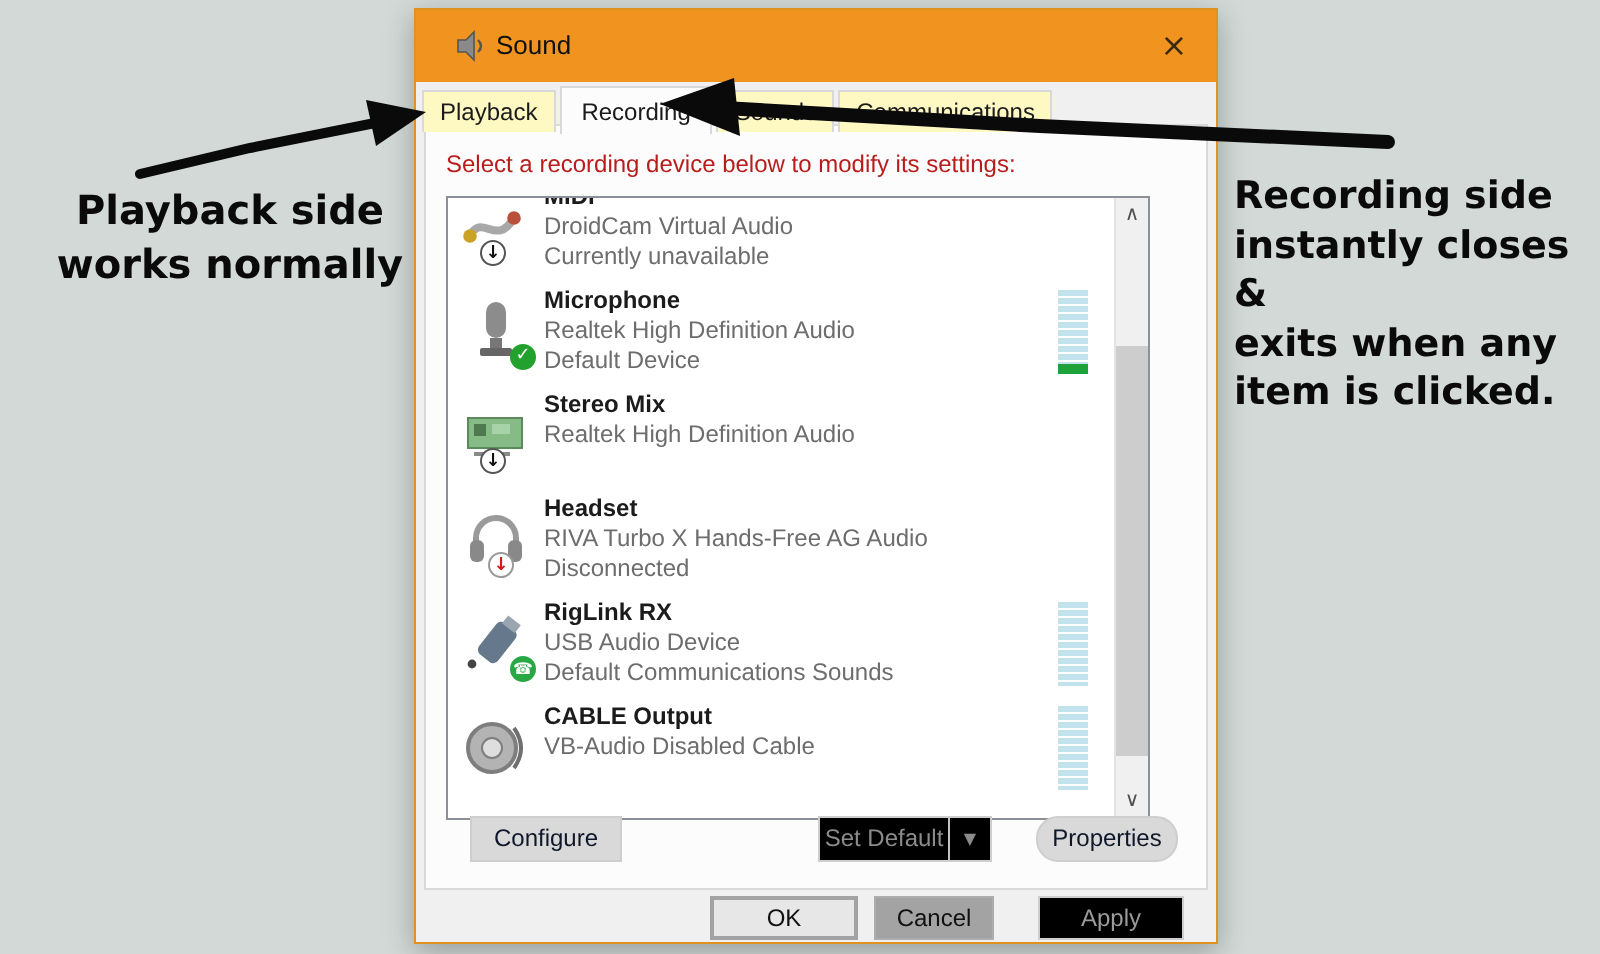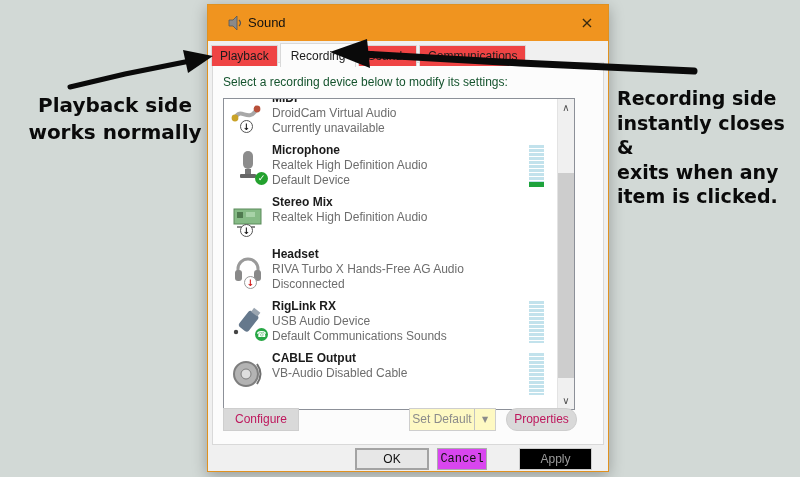--- a/index.html
+++ b/index.html
@@ -10,28 +10,28 @@
   .dialog{position:absolute;left:207px;top:4px;width:402px;height:468px;
           background:#f0f0f0;border:1px solid #e0911f;box-shadow:0 4px 14px rgba(0,0,0,.28);box-sizing:border-box;}
   .titlebar{position:absolute;left:0;top:0;width:100%;height:36px;background:#f0941f;}
   .title-text{position:absolute;left:40px;top:10px;font-size:13px;color:#111;}
   .speaker-icon{position:absolute;left:20px;top:10px;width:16px;height:16px;}
   .close-btn{position:absolute;right:10px;top:8px;width:22px;height:20px;text-align:center;
              font:16px/20px "DejaVu Sans",sans-serif;color:#3a2a10;cursor:pointer;}
 
   
   .tabs{position:absolute;left:3px;top:37px;display:flex;align-items:flex-end;z-index:3;}
-  .tab{font-size:12px;color:#1b1b1b;background:#ef4444;border:1px solid #d9d9d9;border-bottom:none;
+  .tab{font-size:12px;color:#1b1b1b;background:#fef9c3;border:1px solid #d9d9d9;border-bottom:none;
        padding:3px 8px 3px;margin-right:2px;white-space:nowrap;}
   .tab.active{background:#fcfcfc;padding:5px 10px 4px;position:relative;top:1px;z-index:4;}
 
   
   .panel{position:absolute;left:4px;top:57px;width:392px;height:383px;background:#fcfcfc;
          border:1px solid #d9d9d9;box-sizing:border-box;z-index:2;}
-  .instruction{position:absolute;left:10px;top:12px;font-size:12px;color:#14532d;}
+  .instruction{position:absolute;left:10px;top:12px;font-size:12px;color:#b91c1c;}
 
   
   .listbox{position:absolute;left:10px;top:35px;width:352px;height:312px;background:#fff;
            border:1px solid #8c9098;box-sizing:border-box;overflow:hidden;}
   .rows{position:absolute;left:0;top:-11px;right:16px;}
   .row{position:relative;height:52px;}
   .dev-icon{position:absolute;left:7px;top:9px;width:34px;height:34px;}
   .dev-text{position:absolute;left:48px;top:2px;}
   .dev-name{font-size:12px;font-weight:bold;color:#1b1b1b;line-height:16px;white-space:nowrap;}
   .dev-desc,.dev-status{font-size:12px;color:#6d6d6d;line-height:15px;white-space:nowrap;}
@@ -47,30 +47,30 @@
 
   
   .scrollbar{position:absolute;top:0;right:0;bottom:0;width:16px;background:#f0f0f0;border-left:1px solid #e3e3e3;}
   .sb-btn{position:absolute;left:0;width:16px;height:17px;text-align:center;color:#505050;
           font:10px/17px "DejaVu Sans",sans-serif;cursor:pointer;}
   .sb-up{top:0;} .sb-down{bottom:0;}
   .sb-thumb{position:absolute;left:0;top:74px;width:16px;height:205px;background:#cdcdcd;cursor:pointer;}
 
   
   .btn{position:absolute;height:23px;box-sizing:border-box;text-align:center;font-size:12px;line-height:21px;}
-  .btn-disabled{background:#d9d9d9;border:1px solid #cecece;color:#be185d;}
+  .btn-disabled{background:#d9d9d9;border:1px solid #cecece;color:#0f172a;margin-left:12px;}
   .btn-configure{left:10px;top:345px;width:76px;}
   .split{position:absolute;left:196px;top:345px;width:87px;height:23px;display:flex;
-         background:#fef9c3;border:1px solid #cecece;box-sizing:border-box;color:#8b8b8b;}
+         background:#000000;border:1px solid #cecece;box-sizing:border-box;color:#8b8b8b;}
   .split-main{flex:1;font-size:12px;line-height:21px;text-align:center;}
   .split-arrow{width:20px;border-left:1px solid #c2c2c2;font:8px/21px "DejaVu Sans",sans-serif;text-align:center;}
   .btn-properties{left:293px;top:345px;width:71px;border-radius:11px;}
 
   .btn-ok{left:147px;top:443px;width:74px;height:22px;background:#e7e7e7;border:2px solid #a3a3a3;line-height:18px;color:#111;}
-  .btn-cancel{left:229px;top:443px;width:50px;height:22px;background:#d946ef;border:1px solid #adadad;color:#111;font-family:Liberation Mono, monospace;}
+  .btn-cancel{left:229px;top:443px;width:60px;height:22px;background:#a3a3a3;border:1px solid #adadad;color:#111;}
   .btn-apply{left:311px;top:443px;width:73px;height:22px;background:#000000;border:1px solid #cecece;color:#9b9b9b;}
 
   
   .anno{position:absolute;z-index:40;font-family:"DejaVu Sans",sans-serif;font-weight:bold;color:#0a0a0a;}
   .anno-left{left:20px;top:92px;width:190px;font-size:20px;line-height:27px;text-align:center;}
   .anno-right{left:617px;top:86px;width:185px;font-size:19px;line-height:24.5px;text-align:left;}
   .arrows{position:absolute;left:0;top:0;z-index:50;pointer-events:none;}
 </style>
 </head>
 <body>

